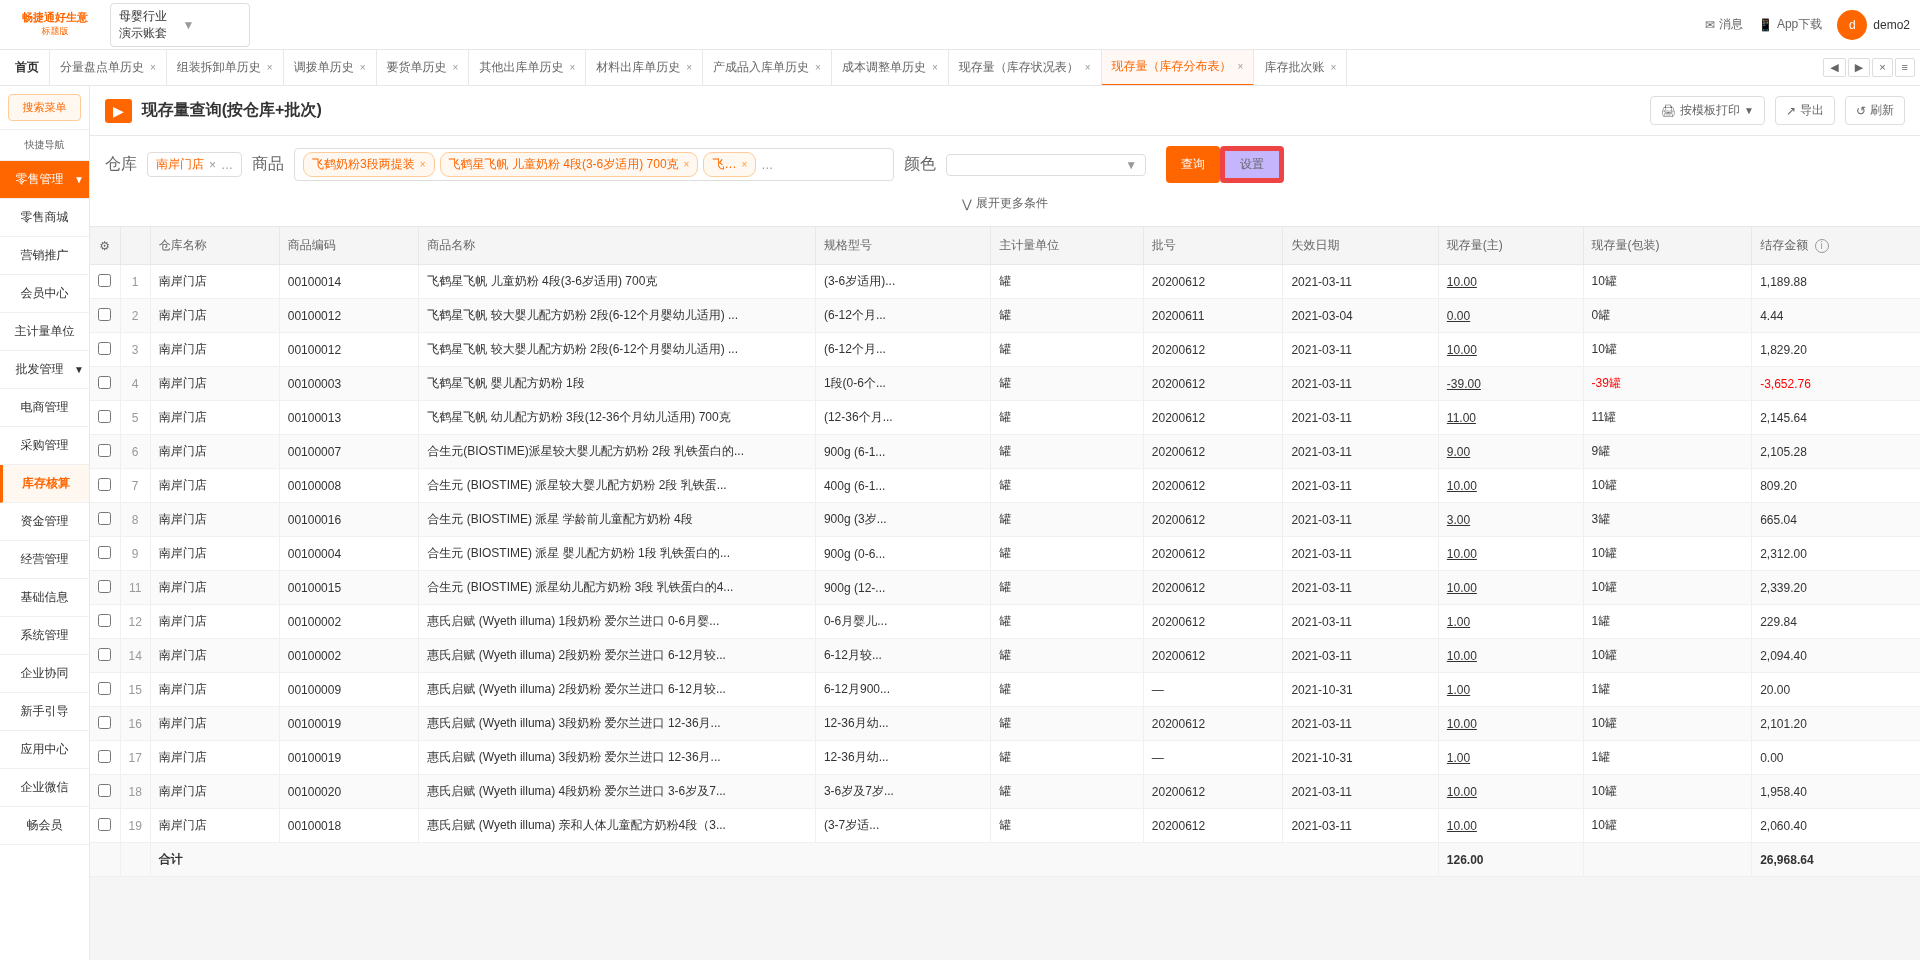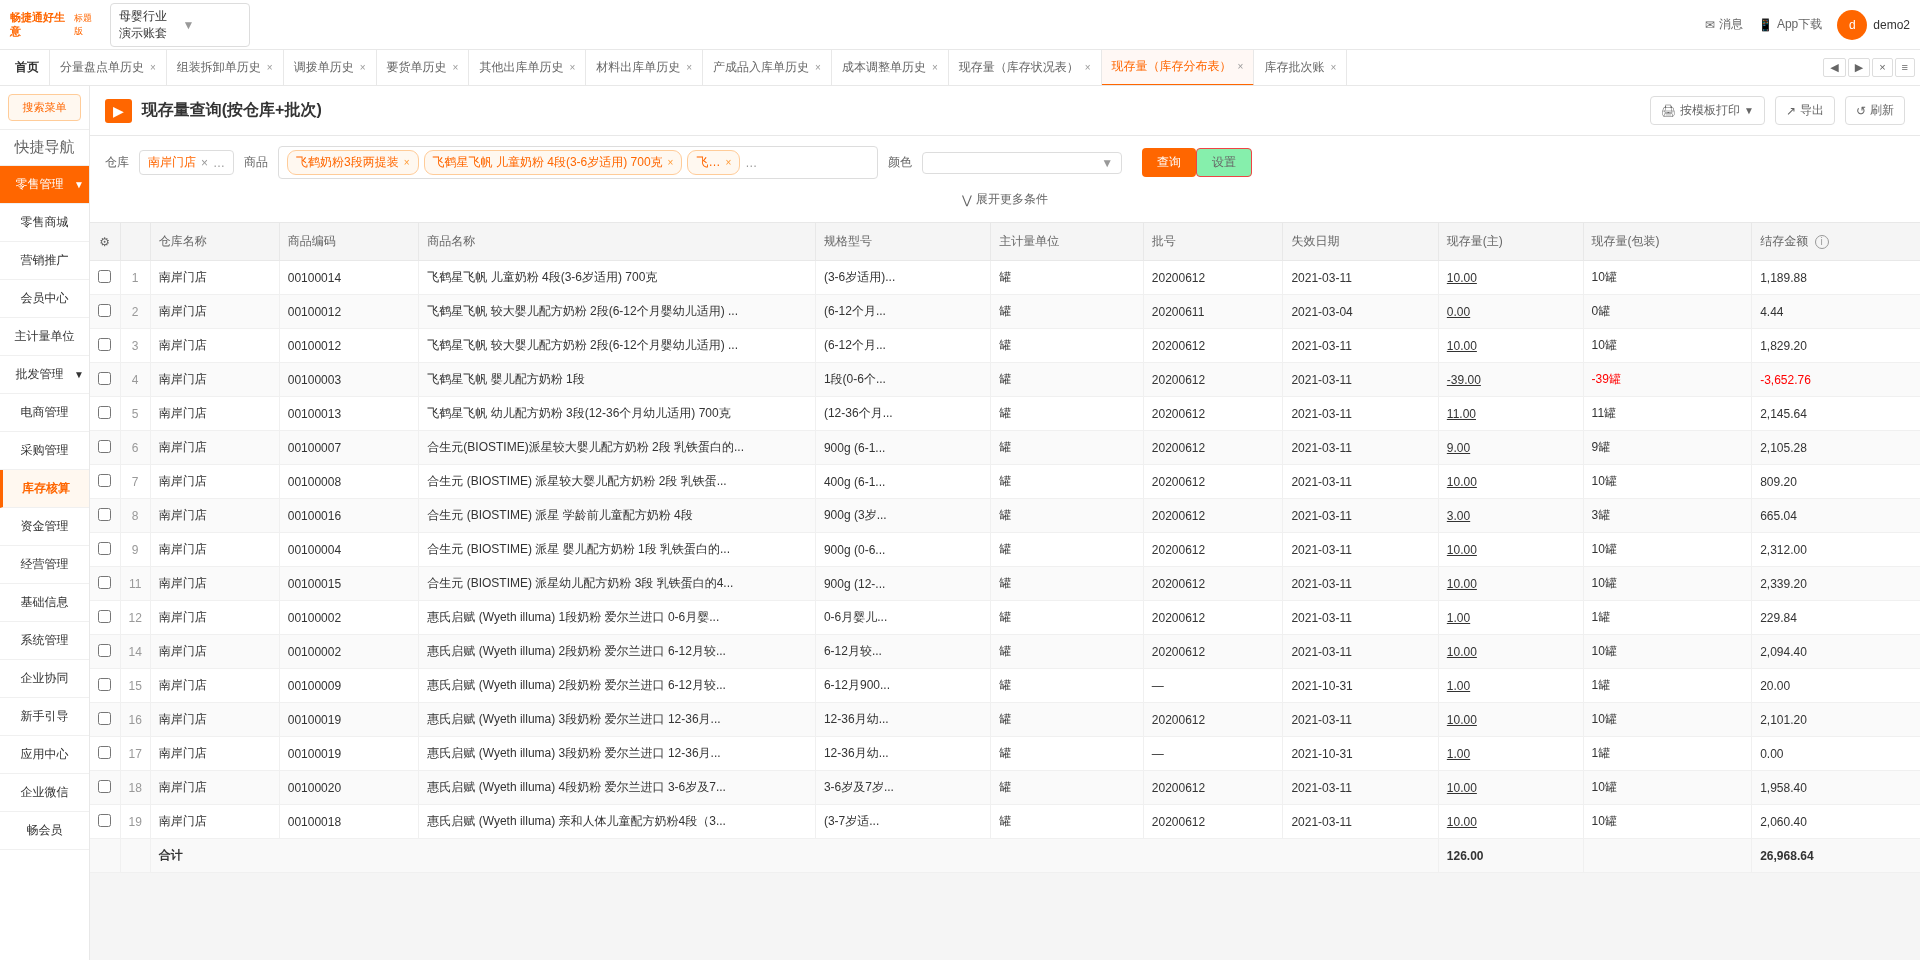--- a/index.html
+++ b/index.html
@@ -1,20 +1,20 @@
 <!DOCTYPE html>
 <html><head>
   <meta charset="utf-8">
   <style>
     * { box-sizing: border-box; margin: 0; padding: 0; }
     body { font-family: 'Microsoft YaHei', Arial, sans-serif; font-size: 12px; background: #f5f5f5; color: #333; }
     
     
     .top-bar { display: flex; align-items: center; background: #fff; height: 50px; border-bottom: 1px solid #e8e8e8; padding: 0 10px; }
-    .logo-area { display: flex; flex-direction: row; align-items: center; width: 90px; flex-shrink: 0; }
+    .logo-area { display: flex; flex-direction: column; align-items: center; width: 90px; flex-shrink: 0; }
     .logo-text { color: #ff6600; font-size: 11px; font-weight: bold; line-height: 1.2; }
     .logo-sub { color: #ff6600; font-size: 9px; }
     .dropdown-selector { display: flex; align-items: center; padding: 4px 8px; border: 1px solid #ddd; border-radius: 4px; background: #fff; cursor: pointer; min-width: 140px; margin: 0 10px; }
     .dropdown-selector span { flex: 1; font-size: 12px; color: #333; }
     .top-actions { margin-left: auto; display: flex; align-items: center; gap: 15px; }
     .top-action-btn { display: flex; align-items: center; gap: 4px; color: #666; cursor: pointer; font-size: 12px; }
     .user-avatar { width: 30px; height: 30px; border-radius: 50%; background: #ff6600; display: flex; align-items: center; justify-content: center; color: #fff; font-size: 12px; }
     .user-name { font-size: 12px; color: #333; }
 
     
@@ -26,45 +26,45 @@
     .tab-nav-btns { display: flex; gap: 2px; margin-left: auto; flex-shrink: 0; }
     .tab-nav-btn { padding: 2px 6px; cursor: pointer; color: #666; border: 1px solid #ddd; border-radius: 2px; font-size: 11px; }
 
     
     .main-layout { display: flex; height: calc(100vh - 86px); }
     
     
     .sidebar { width: 90px; background: #fff; border-right: 1px solid #e8e8e8; display: flex; flex-direction: column; }
     .sidebar-search { padding: 8px; border-bottom: 1px solid #eee; }
     .sidebar-search-btn { width: 100%; padding: 5px; background: #fff8f0; border: 1px solid #ffcc99; border-radius: 4px; color: #ff6600; font-size: 11px; text-align: center; cursor: pointer; }
-    .sidebar-quick { padding: 8px; border-bottom: 1px solid #eee; font-size: 15px; color: #666; text-align: center; cursor: pointer; }
+    .sidebar-quick { padding: 8px; border-bottom: 1px solid #eee; font-size: 10px; color: #666; text-align: center; cursor: pointer; }
     .sidebar-nav { flex: 1; overflow-y: auto; }
     .sidebar-item { padding: 10px 5px; text-align: center; font-size: 12px; color: #333; cursor: pointer; border-bottom: 1px solid #f0f0f0; display: flex; align-items: center; justify-content: space-between; }
     .sidebar-item .arrow { font-size: 10px; }
     .sidebar-item-label { flex: 1; text-align: center; }
 
     
     .content { flex: 1; overflow: auto; padding: 0; background: #f5f5f5; }
     
     
     .page-header { background: #fff; padding: 10px 15px; display: flex; align-items: center; justify-content: space-between; border-bottom: 1px solid #e8e8e8; }
     .page-title { font-size: 16px; font-weight: bold; color: #333; }
     .header-actions { display: flex; align-items: center; gap: 10px; }
     .header-btn { display: flex; align-items: center; gap: 4px; padding: 5px 10px; border: 1px solid #ddd; border-radius: 4px; cursor: pointer; font-size: 12px; color: #666; background: #fff; }
 
     
     .filter-area { background: #fff; padding: 10px 15px; border-bottom: 1px solid #e8e8e8; }
     .filter-row { display: flex; align-items: center; gap: 10px; flex-wrap: wrap; }
-    .filter-label { font-size: 12px; color: #666; white-space: nowrap; }
+    .filter-label { font-size: 16px; color: #666; white-space: nowrap; }
     .filter-tag { display: flex; align-items: center; padding: 3px 8px; background: #fff8f0; border: 1px solid #ffcc99; border-radius: 9px; font-size: 12px; color: #ff6600; }
     .filter-tag .close { margin-left: 5px; cursor: pointer; color: #ff9933; font-size: 10px; }
     .expand-btn { display: flex; align-items: center; gap: 4px; color: #666; cursor: pointer; font-size: 12px; padding: 4px 8px; }
     .filter-action-btn { padding: 5px 15px; border-radius: 4px; cursor: pointer; font-size: 12px; }
     .query-btn { background: #ff6600; color: #fff; border: none; }
-    .setting-btn { background: #86efac; color: #666; border: 1px solid #ef4444; }
+    .setting-btn { background: #c4b5fd; color: #666; border: 5px solid #ef4444; }
 
     
     .table-container { background: #fff; margin: 0; overflow: auto; }
     table { width: 100%; border-collapse: collapse; font-size: 12px; }
     thead tr { background: #f5f5f5; }
     th { padding: 10px 8px; text-align: left; border-bottom: 1px solid #e8e8e8; border-right: 1px solid #e8e8e8; color: #666; font-weight: normal; white-space: nowrap; }
     th:last-child { border-right: none; }
     td { padding: 8px 8px; border-bottom: 1px solid #f0f0f0; border-right: 1px solid #f0f0f0; color: #333; white-space: nowrap; overflow: hidden; text-overflow: ellipsis; max-width: 200px; }
     td:last-child { border-right: none; }
     tbody tr:nth-child(even) { background: #fafafa; }

